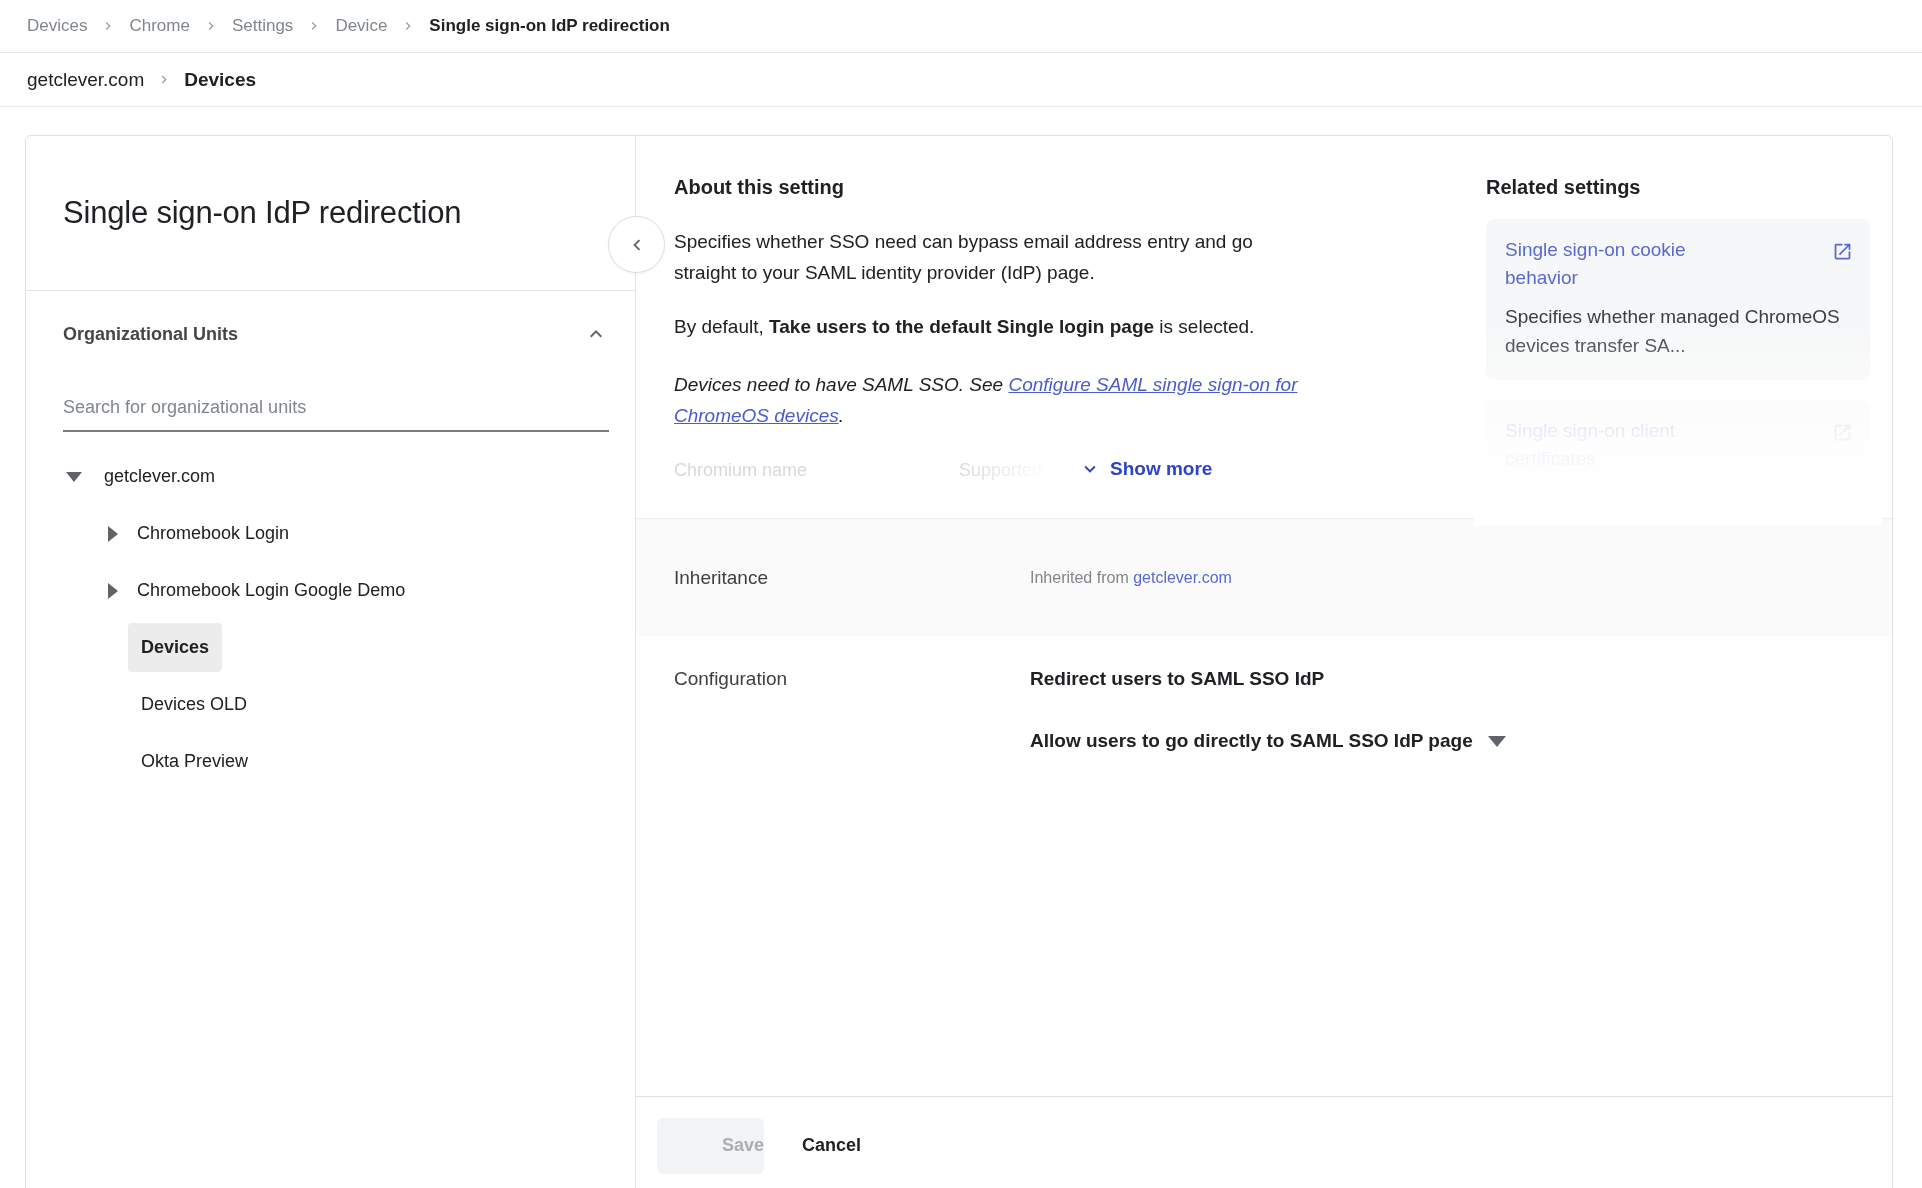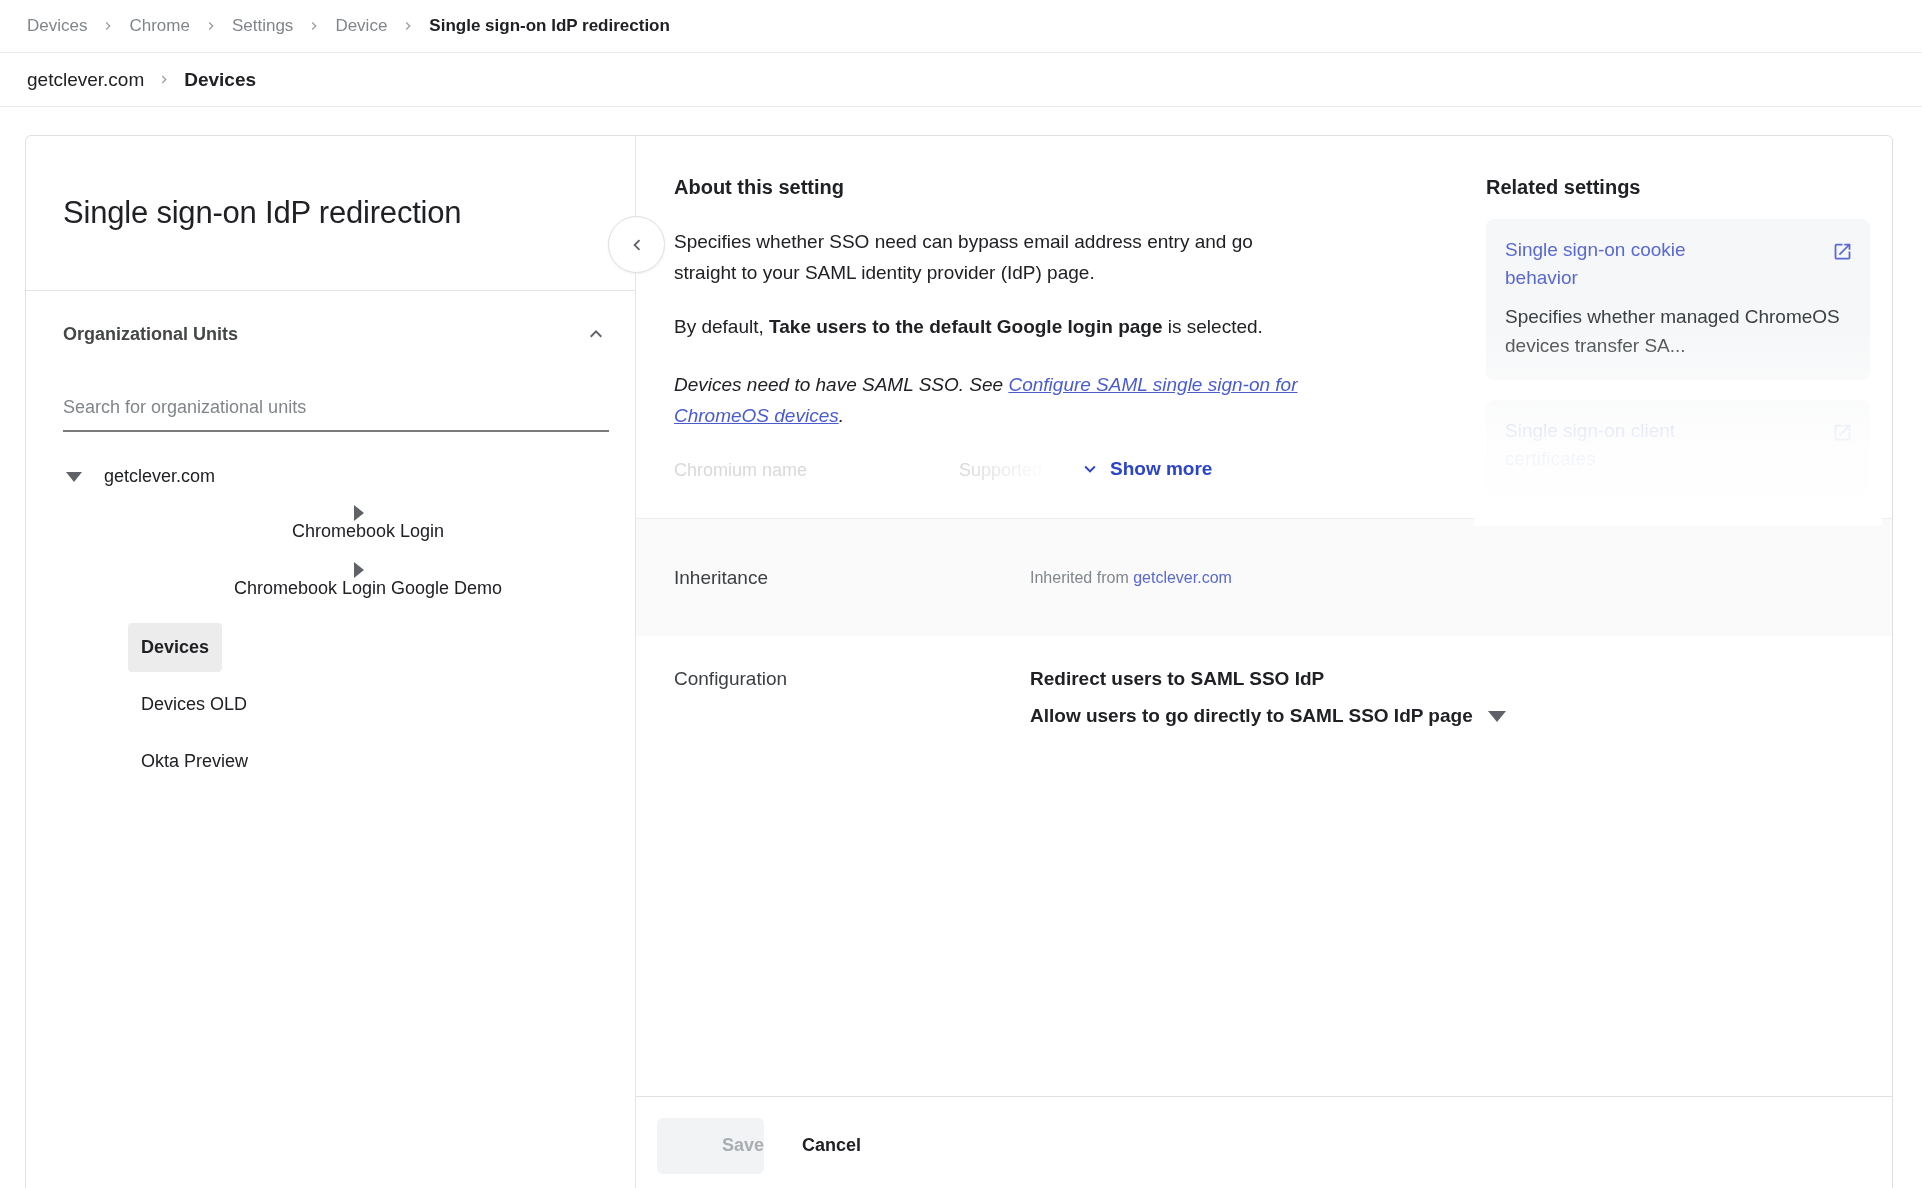--- a/index.html
+++ b/index.html
@@ -58,21 +58,21 @@
   .tree-row { height:57px; display:flex; align-items:center; font-size:18px; color:#202124; cursor:pointer; }
   .tree-row .tri-down {
     width:0; height:0; margin-left:3px;
     border-left:8px solid transparent; border-right:8px solid transparent; border-top:10px solid #5f6368;
   }
   .tree-row .tri-right {
     width:0; height:0;
     border-top:8px solid transparent; border-bottom:8px solid transparent; border-left:10px solid #5f6368;
   }
   .tree-row.root .label { margin-left:22px; }
-  .tree-row.child { padding-left:45px;flex-direction:column; }
+  .tree-row.child { padding-left:45px; }
   .tree-row.child .label { margin-left:19px; }
   .tree-row.leaf { padding-left:65px; }
   .tree-row.leaf .label { padding:14px 13px; }
   .tree-row.leaf.selected .label { background:#ececec; border-radius:4px; font-weight:700; }
 
   
   .main-area { flex:1; display:flex; flex-direction:column; position:relative; min-width:0; }
 
   .about-row { height:382px; position:relative; padding:40px 0 0 38px; flex:none; }
   .section-h { font-size:20px; font-weight:600; color:#202124; }
@@ -116,21 +116,21 @@
   .inherit-band {
     height:118px; background:#fafafa; border-top:1px solid #ededed;
     display:flex; align-items:center; flex:none;
   }
   .row-label { width:394px; padding-left:38px; font-size:19px; color:#3c4043; flex:none; }
   .inherit-value { font-size:16px; color:#80868b;text-align:right; }
   .inherit-value .org-link { color:#5969cf; cursor:pointer; }
 
   .config-section { flex:1; display:flex; padding-top:32px; background:#fff; }
   .config-value .value-title { font-size:19px; font-weight:700; color:#202124; }
-  .dropdown { margin-top:15px; display:flex; align-items:center; gap:15px; cursor:pointer; }
+  .dropdown { margin-top:40px; display:flex; align-items:center; gap:15px; cursor:pointer; }
   .dropdown .value { font-size:19px; font-weight:700; color:#202124; }
   .caret-down {
     width:0; height:0;
     border-left:9px solid transparent; border-right:9px solid transparent; border-top:11px solid #5f6368;
   }
 
   .footer { height:98px; border-top:1px solid #e0e0e0; display:flex; align-items:center; padding-left:21px; flex:none; background:#fff; }
   .save-btn {
     width:107px; height:56px; background:#f1f3f4; border:none; border-radius:6px;
     color:#aaaeb3; font-size:18px; font-weight:600; font-family:"Liberation Sans", sans-serif; cursor:default;text-align:right;
@@ -234,21 +234,21 @@
       </div>
     </div>
   </div>
 
   <div class="main-area">
 
     <div class="about-row">
       <div class="about-col">
         <div class="section-h">About this setting</div>
         <p class="p1">Specifies whether SSO need can bypass email address entry and go straight to your SAML identity provider (IdP) page.</p>
-        <p class="p2"><span>By default, </span><b>Take users to the default Google login page</b><span> is selected.</span></p>
+        <p class="p2"><span>By default, </span><b>Take users to the default Single login page</b><span> is selected.</span></p>
         <p class="p3"><span>Devices need to have SAML SSO. See </span><span class="link-inline">Configure SAML single sign-on for ChromeOS devices</span><span>.</span></p>
       </div>
 
       <div class="ghost-row">
         <span class="ghost1">Chromium name</span>
         <span class="ghost2">Supported o</span>
         <button class="show-more">
           <span class="chev">
               <svg width="22" height="22" viewBox="0 0 24 24" fill="currentColor">
                 <path d="M7.41 8.59 12 13.17l4.59-4.58L18 10l-6 6-6-6z"></path>

